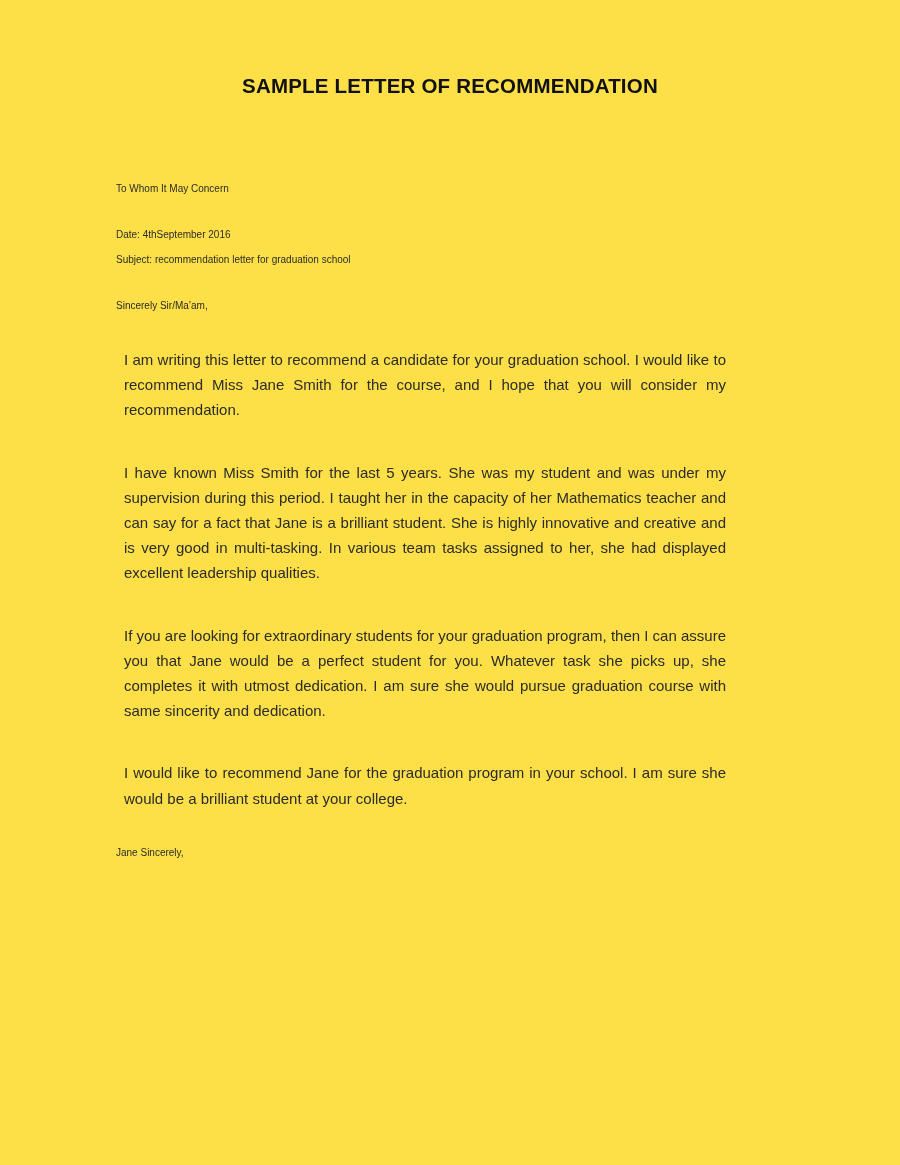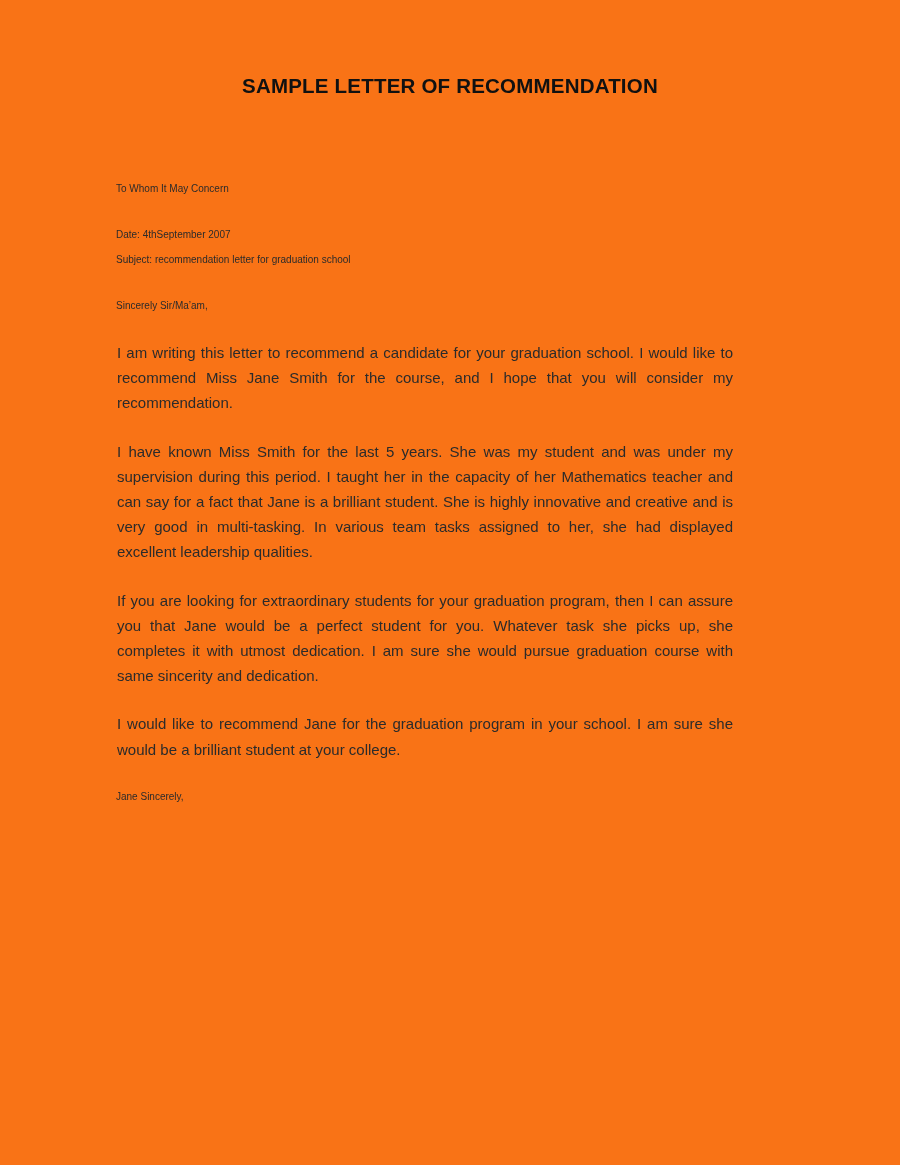--- a/index.html
+++ b/index.html
@@ -11,21 +11,21 @@
     width: 900px;
     height: 1165px;
     font-family: "Liberation Sans", sans-serif;
     color: #282828;
     -webkit-font-smoothing: antialiased;
   }
   .page {
     position: relative;
     width: 900px;
     height: 1165px;
-    background: #f97316;
+    background: #fde047;
     overflow: hidden;
   }
   .doc-title {
     position: absolute;
     top: 74px;
     left: 0;
     width: 900px;
     text-align: center;
     font-size: 20.5px;
     font-weight: bold;
@@ -45,40 +45,40 @@
     color: #2b2b2b;
     text-align: left;
     margin: 0;
   }
   .para {
     font-size: 15px;
     line-height: 25.2px;
     color: #2b2b2b;
     text-align: justify;
     text-justify: inter-word;
-    margin: 1px;
+    margin: 8px;
   }
   .gap-sm { height: 21px; }
   .gap-md { height: 21px; }
   .gap-lg { height: 21px; }
 </style>
 </head>
 <body>
 
 <div class="page">
 
   <div class="doc-title">SAMPLE LETTER OF RECOMMENDATION</div>
 
   <div class="body-block">
 
     <p class="line">To Whom It May Concern</p>
 
     <div class="gap-sm"></div>
 
-    <p class="line">Date: 4thSeptember 2007</p>
+    <p class="line">Date: 4thSeptember 2016</p>
 
     <p class="line">Subject: recommendation letter for graduation school</p>
 
     <div class="gap-md"></div>
 
     <p class="line">Sincerely Sir/Ma’am,</p>
 
     <div class="gap-md"></div>
 
     <p class="para">I am writing this letter to recommend a candidate for your graduation school. I would like to recommend Miss Jane Smith for the course, and I hope that you will consider my recommendation.</p>

